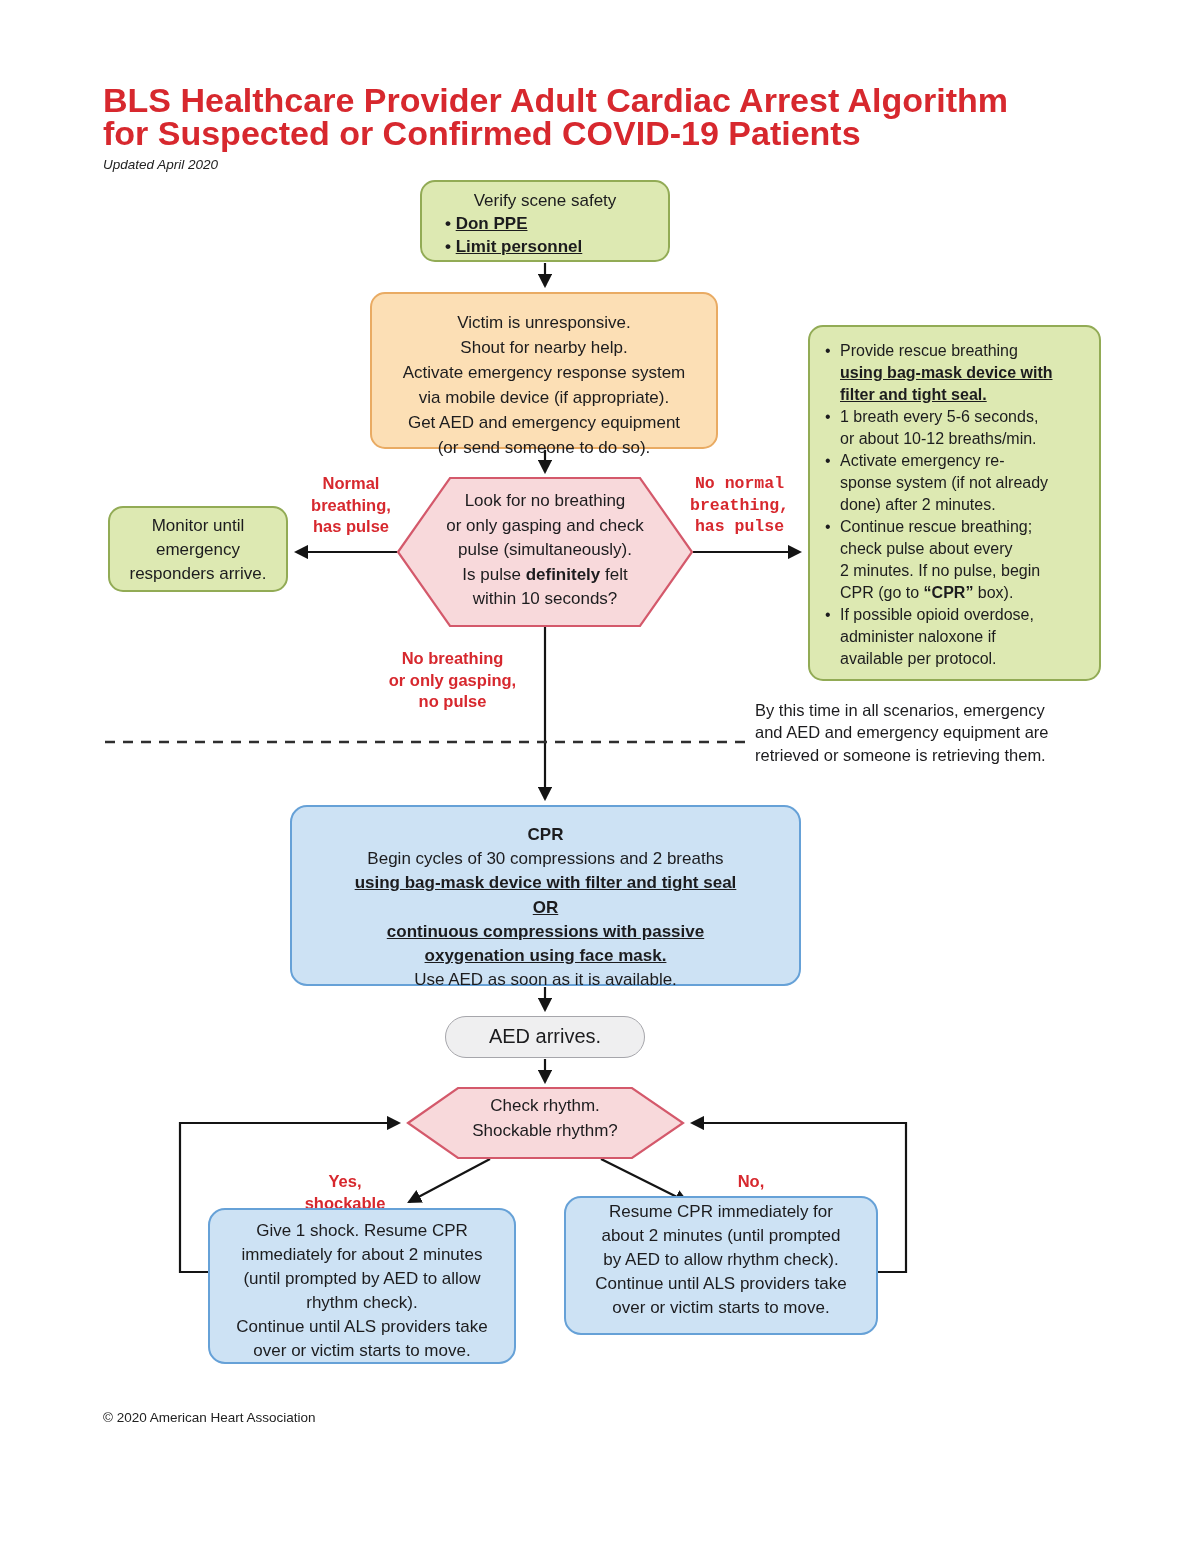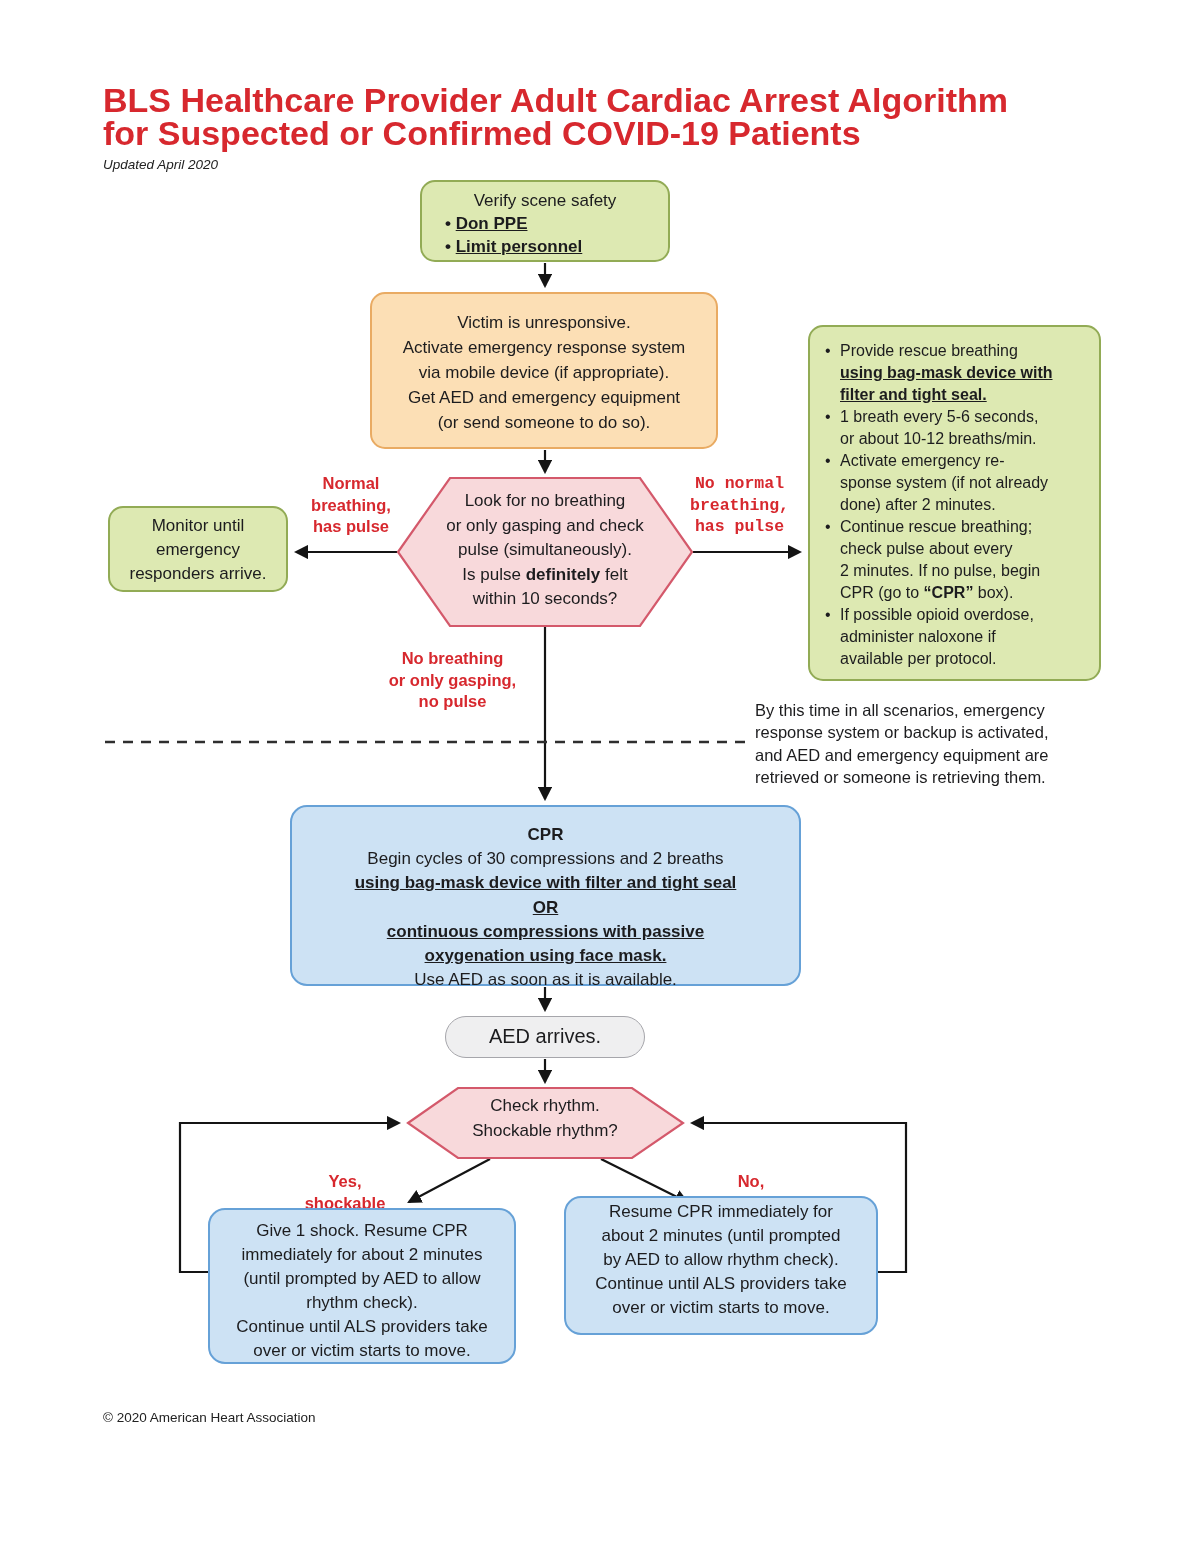--- a/index.html
+++ b/index.html
@@ -83,20 +83,21 @@
   <div class="box green" id="scene-box">
     <div>Verify scene safety</div>
     <div class="bullets">
       <div><span class="b">•</span> <span class="emph">Don PPE</span></div>
       <div><span class="b">•</span> <span class="emph">Limit personnel</span></div>
     </div>
   </div>
 
   <div class="box orange" id="unresp-box">
     <span class="line">Victim is unresponsive.</span>
+    <span class="line">Shout for nearby help.</span>
     <span class="line">Activate emergency response system</span>
     <span class="line">via mobile device (if appropriate).</span>
     <span class="line">Get AED and emergency equipment</span>
     <span class="line">(or send someone to do so).</span>
   </div>
 
   <div class="hex-text" style="left:420px;top:489px;width:250px;">
     <span class="line">Look for no breathing</span>
     <span class="line">or only gasping and check</span>
     <span class="line">pulse (simultaneously).</span>
@@ -166,21 +167,20 @@
   </div>
 
   <div class="red-label" id="lbl-nobreath">
     <span class="line">No breathing</span>
     <span class="line">or only gasping,</span>
     <span class="line">no pulse</span>
   </div>
 
   <div id="note">
     <span class="line">By this time in all scenarios, emergency</span>
-    <span class="line">response system or backup is activated,</span>
     <span class="line">and AED and emergency equipment are</span>
     <span class="line">retrieved or someone is retrieving them.</span>
   </div>
 
   <div class="box blue" id="cpr-box">
     <span class="line b">CPR</span>
     <span class="line">Begin cycles of 30 compressions and 2 breaths</span>
     <span class="line emph">using bag-mask device with filter and tight seal</span>
     <span class="line emph">OR</span>
     <span class="line emph">continuous compressions with passive</span>

